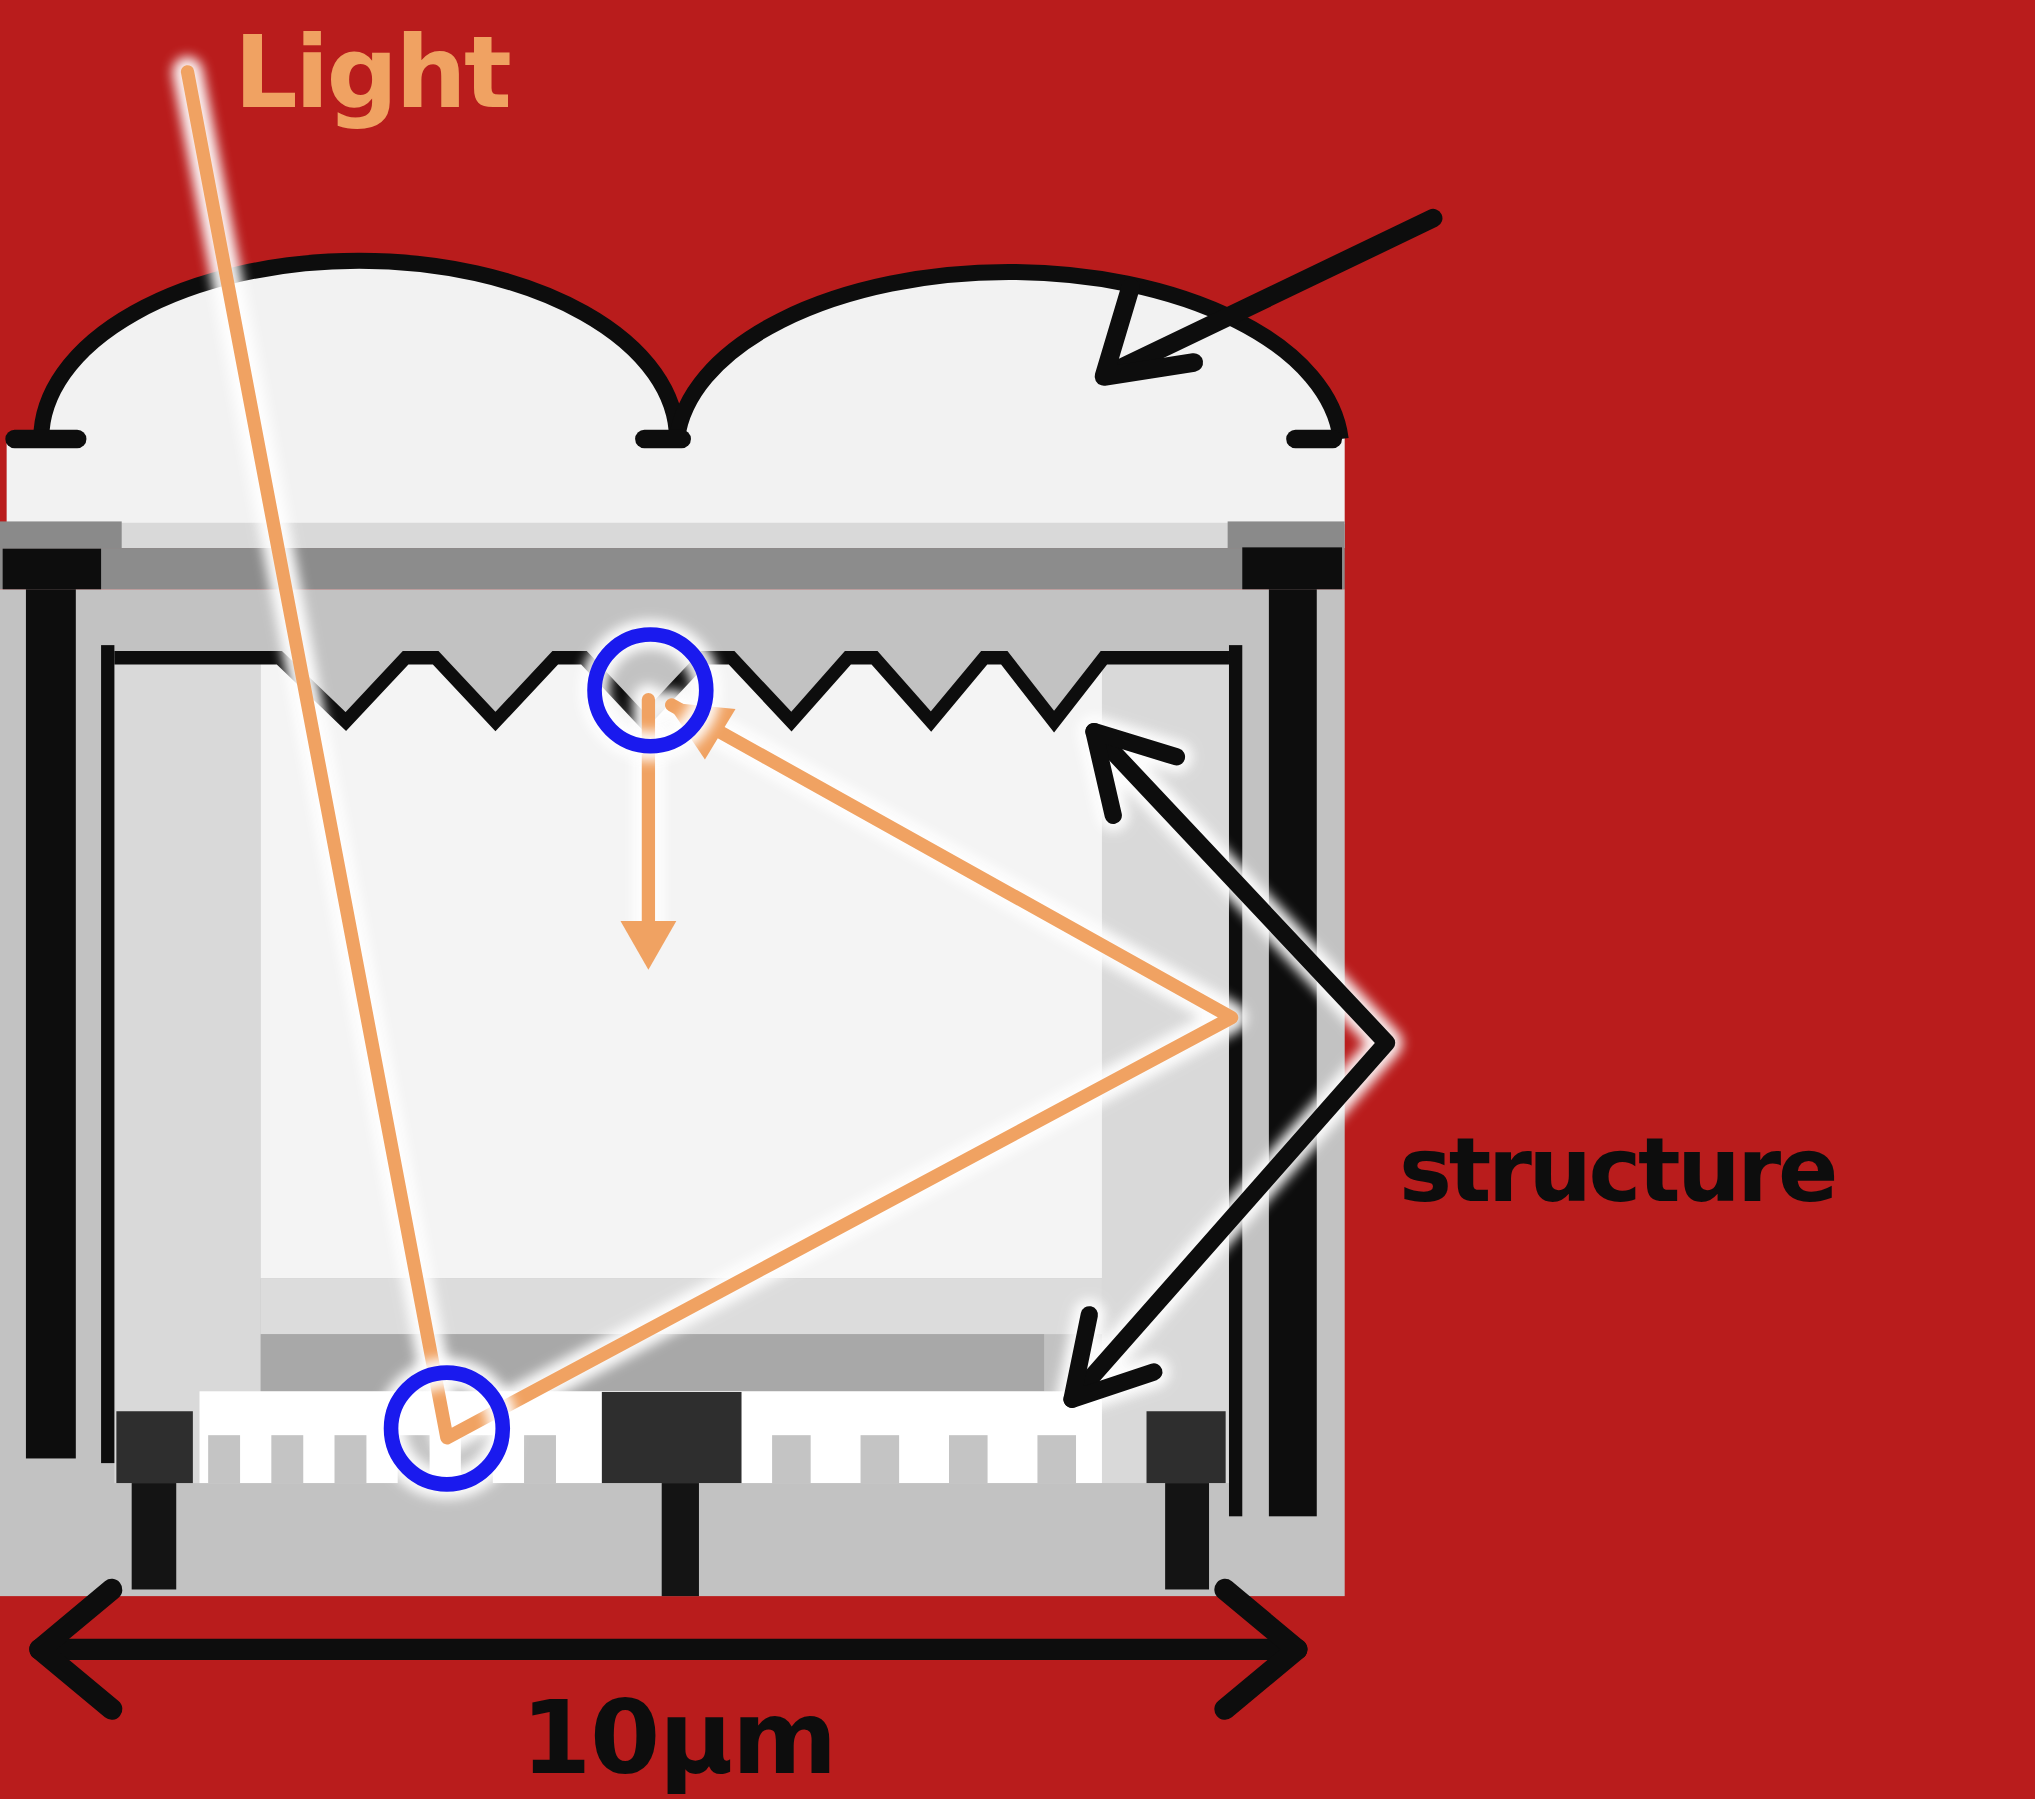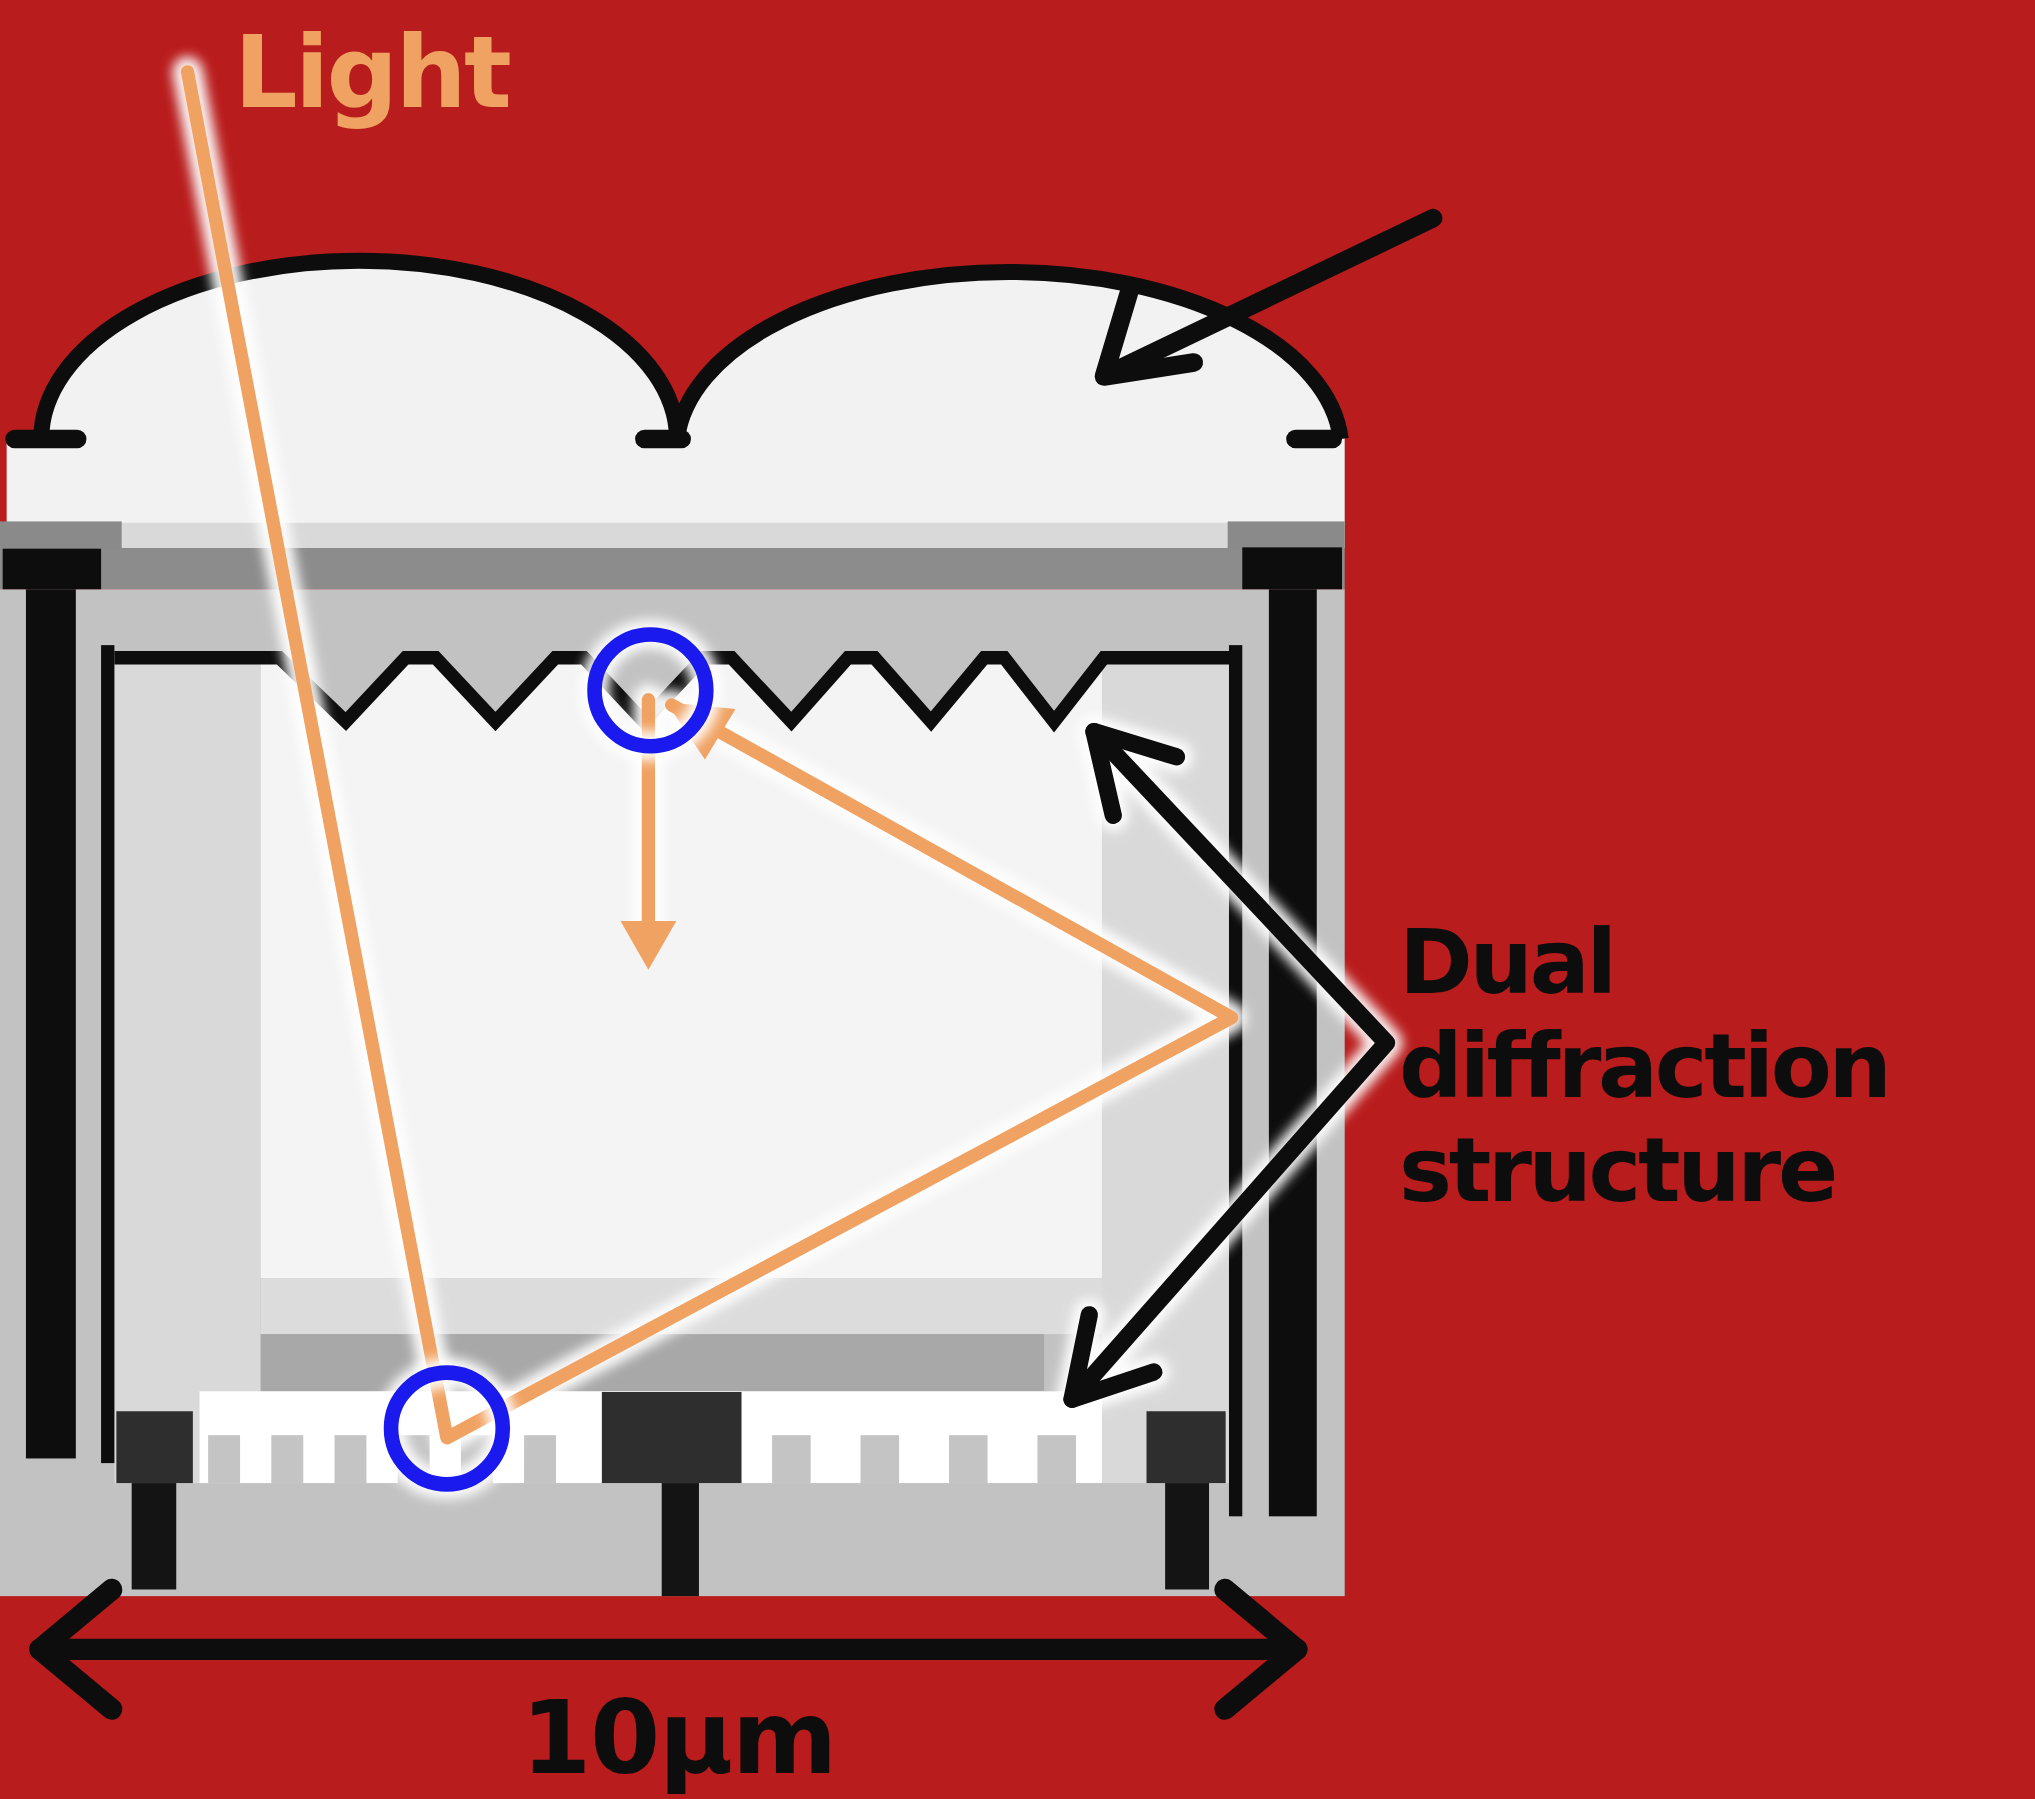--- a/index.html
+++ b/index.html
@@ -125,18 +125,18 @@
       <line x1="60" y1="2480" x2="1950" y2="2480"></line>
       <polyline points="168,2390 60,2480 168,2570"></polyline>
       <polyline points="1842,2390 1950,2480 1842,2570"></polyline>
     </g>
   </g>
 </svg>
 
 <div class="lbl lbl-light">Light</div>
 
 
-<div class="lbl lbl-dual"><span>Dual</span><br><span>diffraction</span><br><span>structure</span></div>
+<div class="lbl lbl-dual"><br><br><span>structure</span></div>
 
 <div class="lbl lbl-scale">10μm</div>
 
 </div>
 
 
 </body></html>

